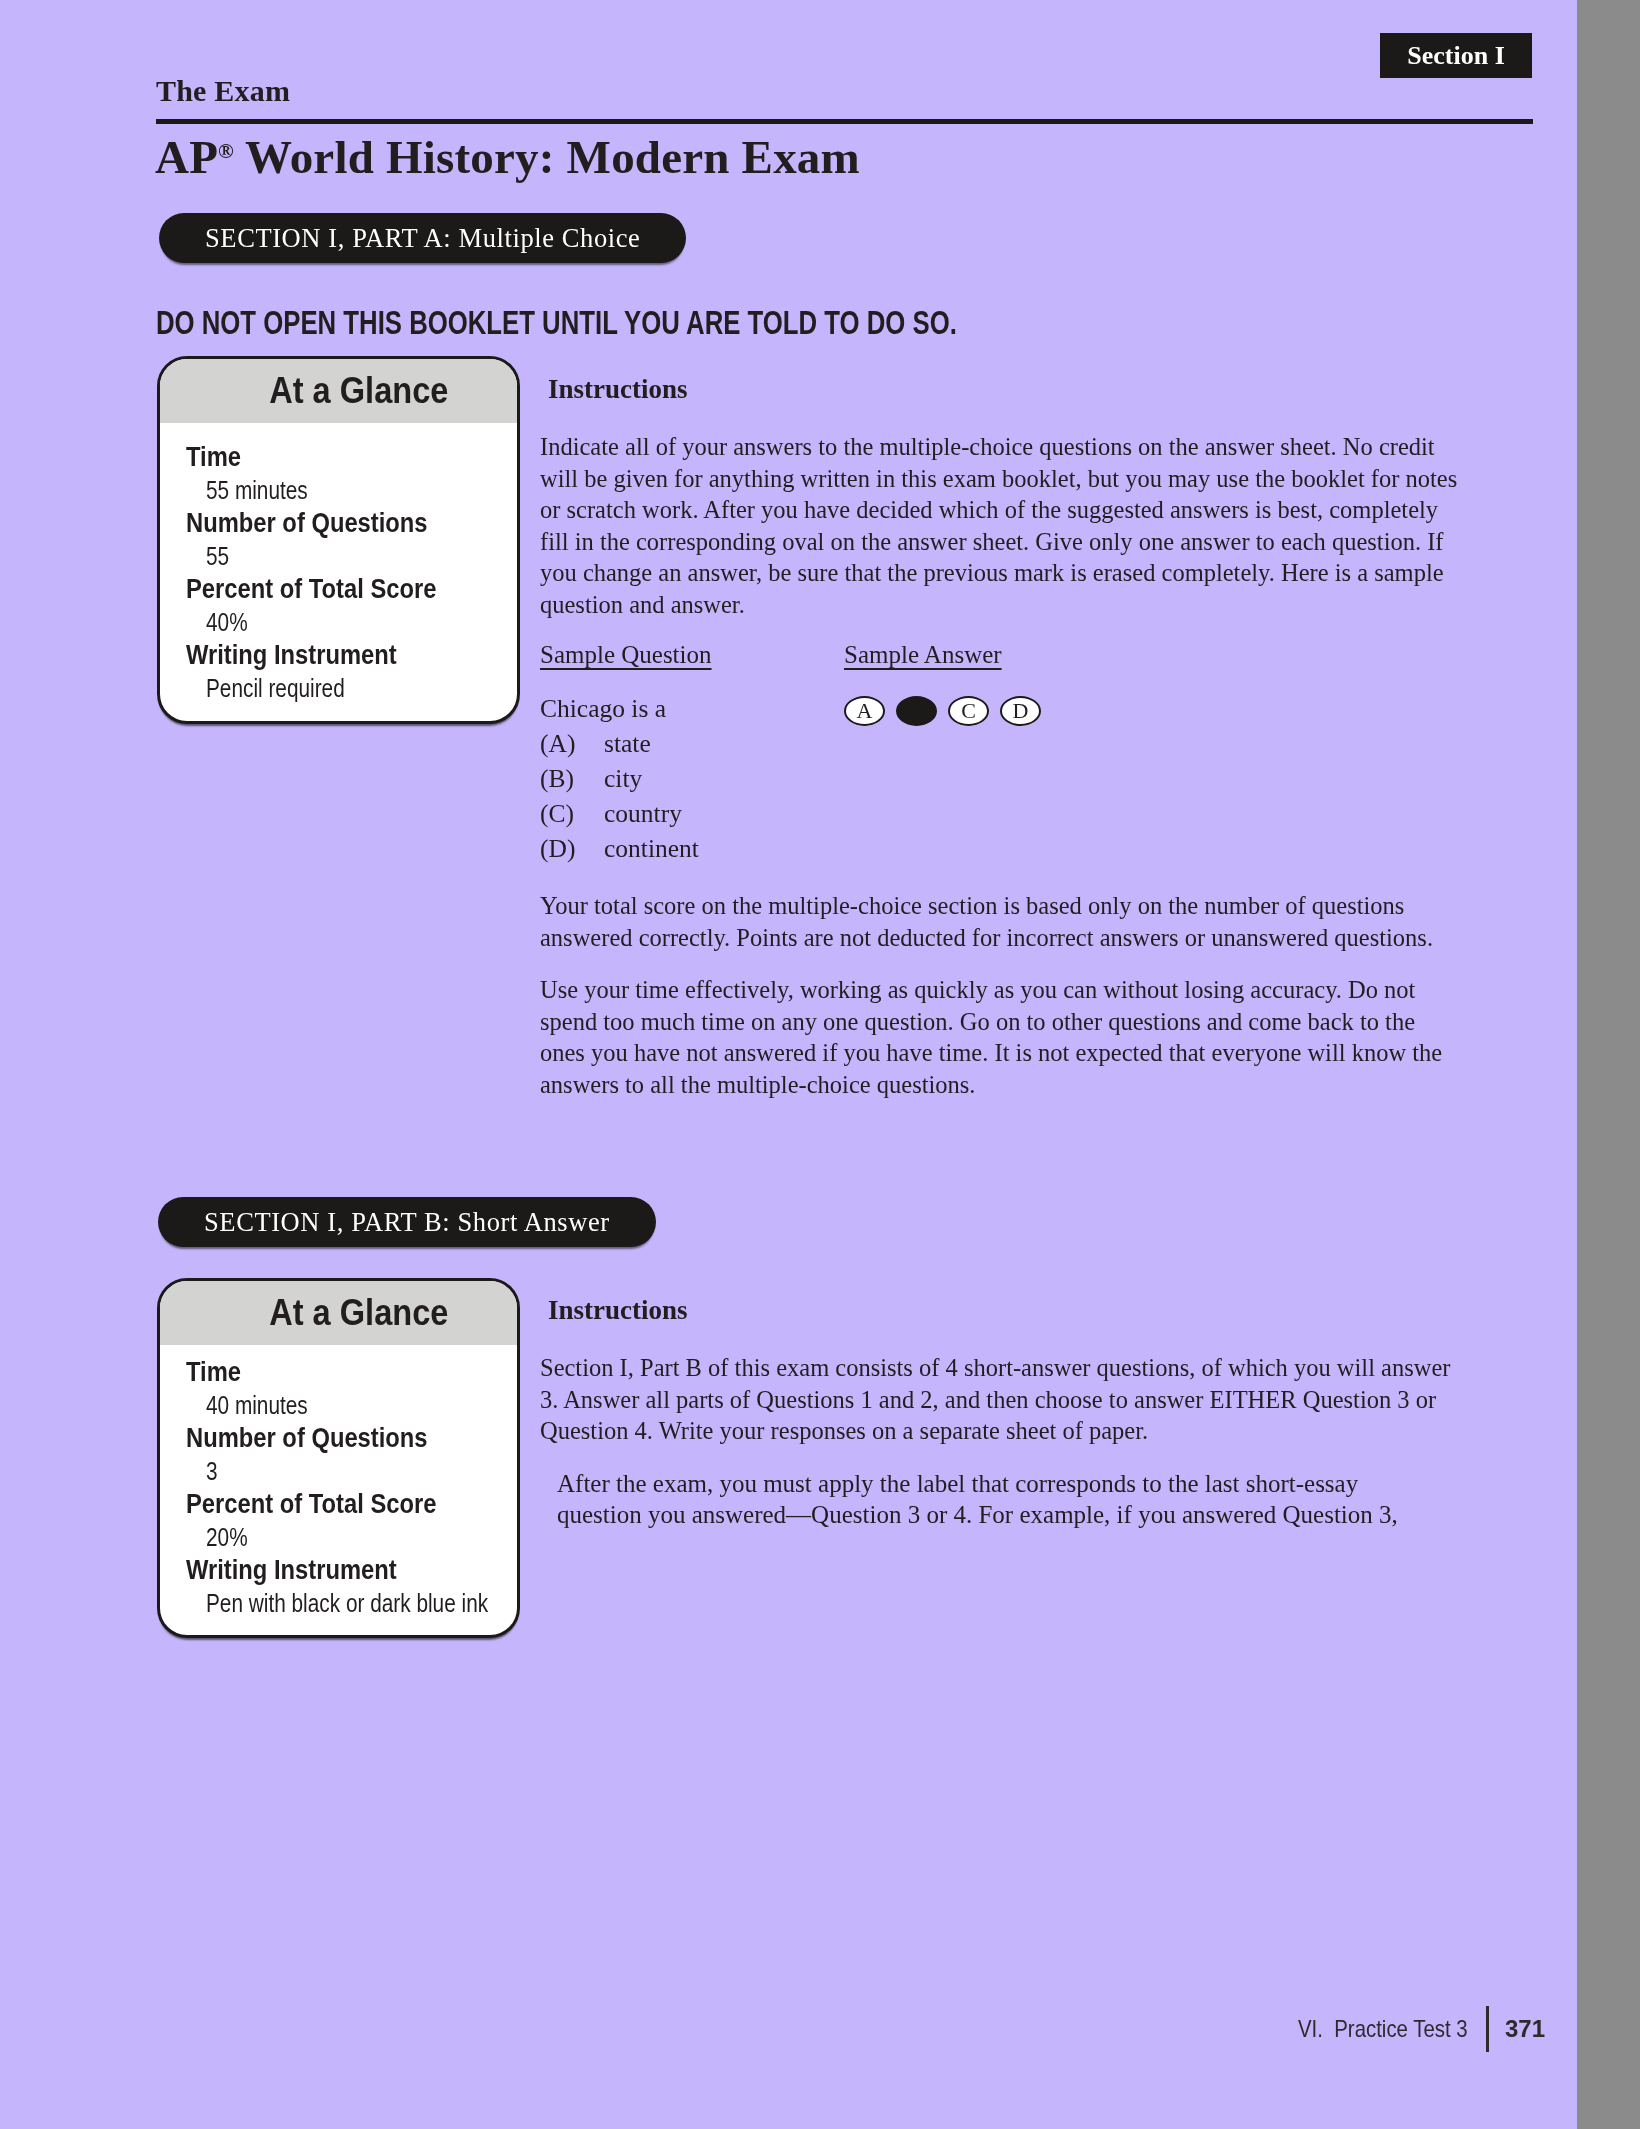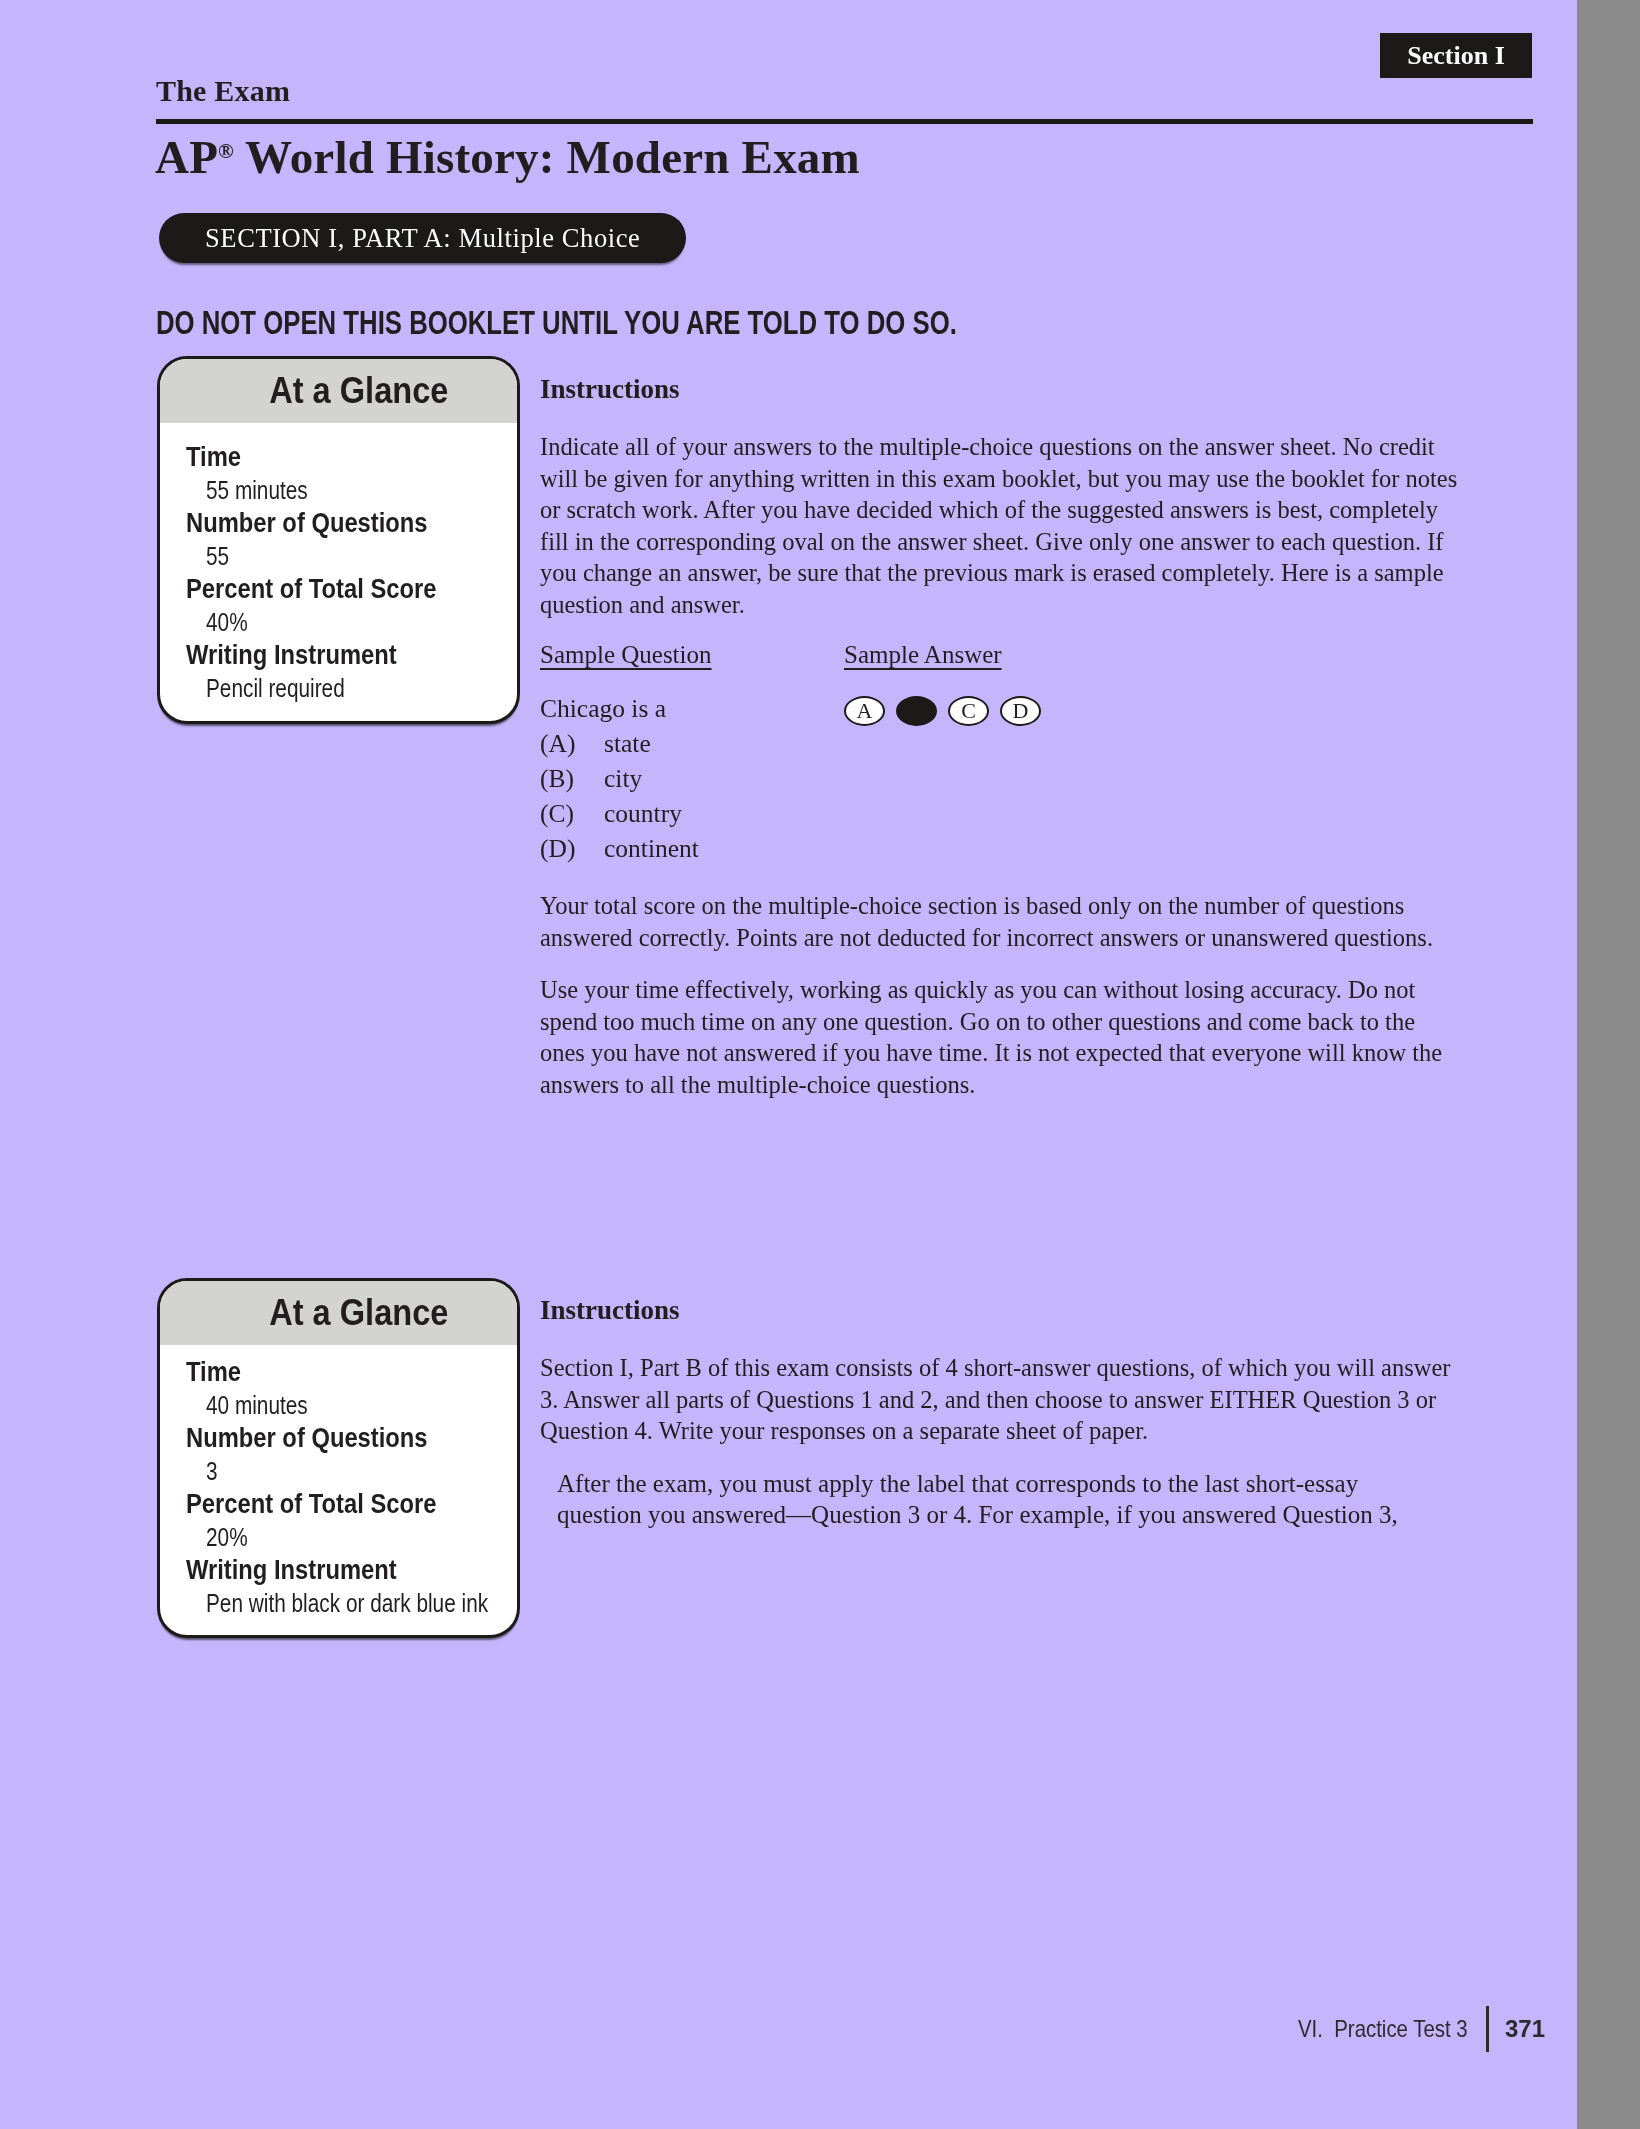--- a/index.html
+++ b/index.html
@@ -40,21 +40,21 @@
   .glance-b .glance-body{padding-top:11px;}
   .glance-label{font-weight:bold;font-size:27px;line-height:33px;white-space:nowrap;}
   .glance-label span{display:inline-block;transform:scaleX(.88);transform-origin:0 50%;}
   .glance-value{font-size:26px;line-height:33px;padding-left:20px;white-space:nowrap;}
   .glance-value span{display:inline-block;transform:scaleX(.8);transform-origin:0 50%;}
 
   
   .col{position:absolute;left:540px;width:990px;}
   .instr-a{top:374px;}
   .instr-b{top:1295px;}
-  .col h2{margin:0 0 26px 0;font-size:27px;font-weight:bold;}
+  .col h2{margin:0 0 26px 8px;font-size:27px;font-weight:bold;}
   .body{margin:0 0 21px 0;font-size:24.5px;line-height:31.5px;}
   .bold-para{font-weight:normal;font-size:25px;margin-left:17px;}
   .bold-line3{font-weight:bold;font-size:25px;line-height:31.5px;}
   .boxed-digit{display:inline-block;border:2px solid #4a4645;width:24px;height:28px;line-height:26px;
                text-align:center;font-weight:normal;font-size:21px;margin:0 10px 0 8px;vertical-align:-4px;}
 
   
   .sample{display:flex;margin:2px 0 24px 0;}
   .sample-q-col{width:304px;flex:none;}
   .sample-a-col{flex:none;}
@@ -153,20 +153,21 @@
               <span class="bubble-letter">D</span>
             </span>
         </div>
       </div>
     </div>
 
     <p class="body">Your total score on the multiple-choice section is based only on the number of questions<br>answered correctly. Points are not deducted for incorrect answers or unanswered questions.</p>
     <p class="body">Use your time effectively, working as quickly as you can without losing accuracy. Do not<br>spend too much time on any one question. Go on to other questions and come back to the<br>ones you have not answered if you have time. It is not expected that everyone will know the<br>answers to all the multiple-choice questions.</p>
   </div>
 
+  <div class="pill pill-b">SECTION I, PART B: Short Answer</div>
 
   <div class="glance glance-b">
     <div class="glance-header">
       <span>At a Glance</span>
     </div>
     <div class="glance-body">
       <div class="glance-label"><span>Time</span></div>
       <div class="glance-value"><span>40 minutes</span></div>
       <div class="glance-label"><span>Number of Questions</span></div>
       <div class="glance-value"><span>3</span></div>

